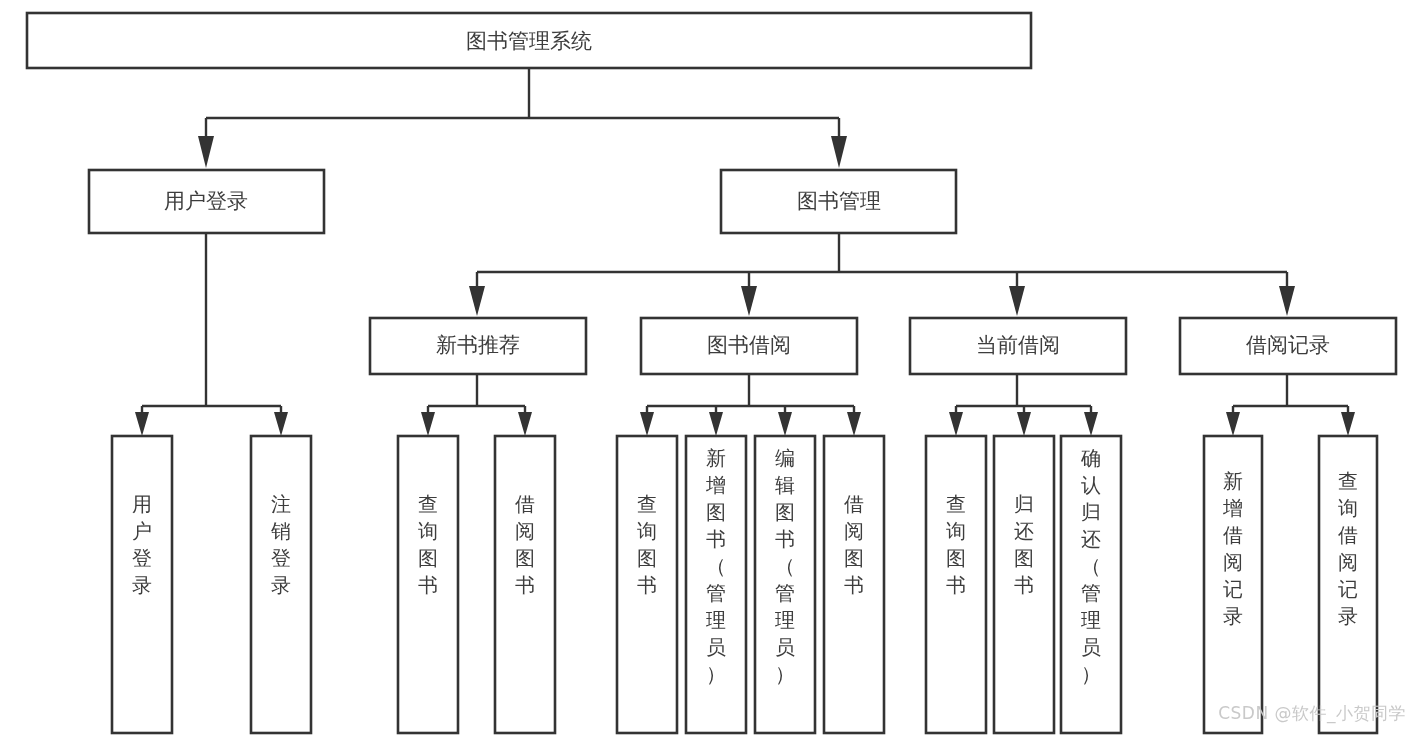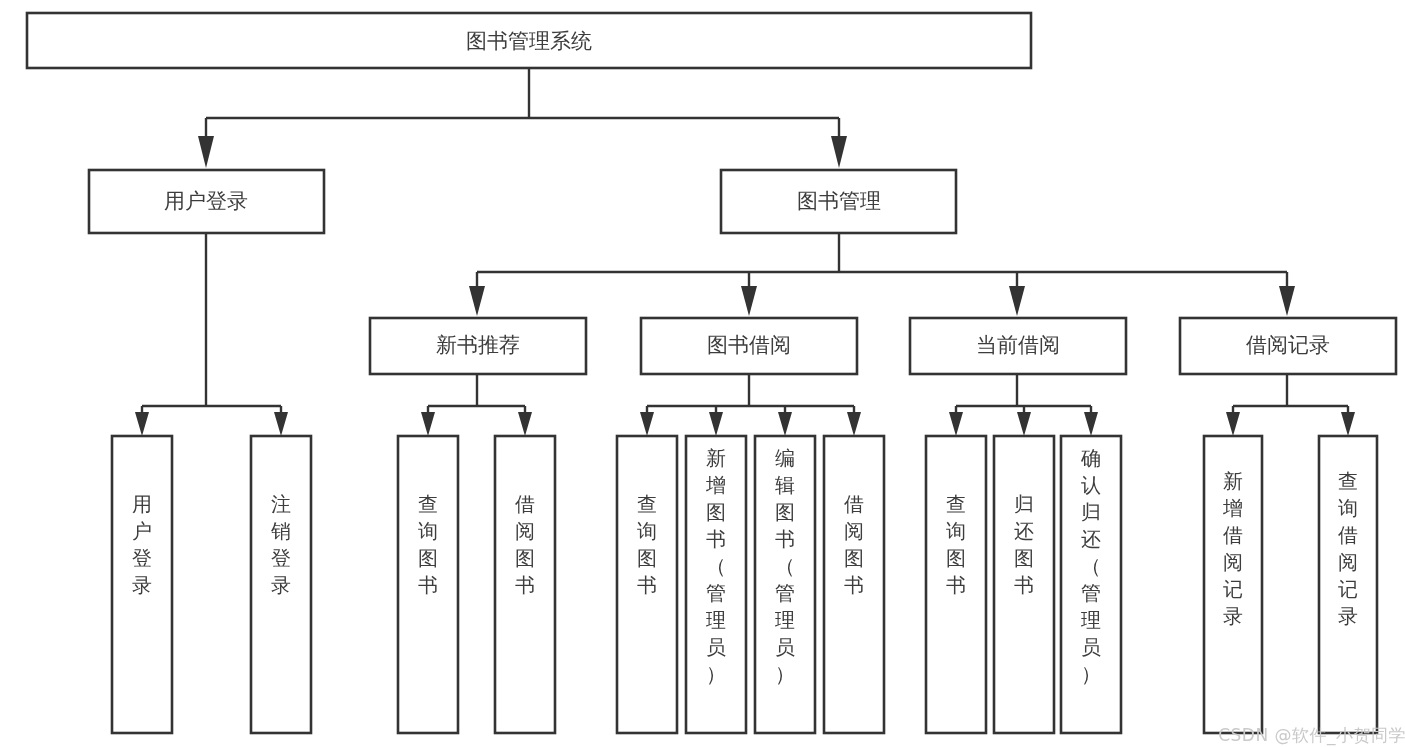--- a/index.html
+++ b/index.html
@@ -52,21 +52,21 @@
     fill: none;
     stroke-linecap: butt;
   }
   .edge-arrow {
     fill: #333333;
     stroke: none;
   }
   .watermark {
     position: absolute;
     right: 8px;
-    bottom: 0;
+    bottom: 22px;
     color: #c9c9c9;
     font-size: 17px;
     font-family: "DejaVu Sans", "Liberation Sans", sans-serif;
     letter-spacing: 0.5px;
     white-space: nowrap;
     user-select: none;
   }
 </style>
 </head>
 <body>

